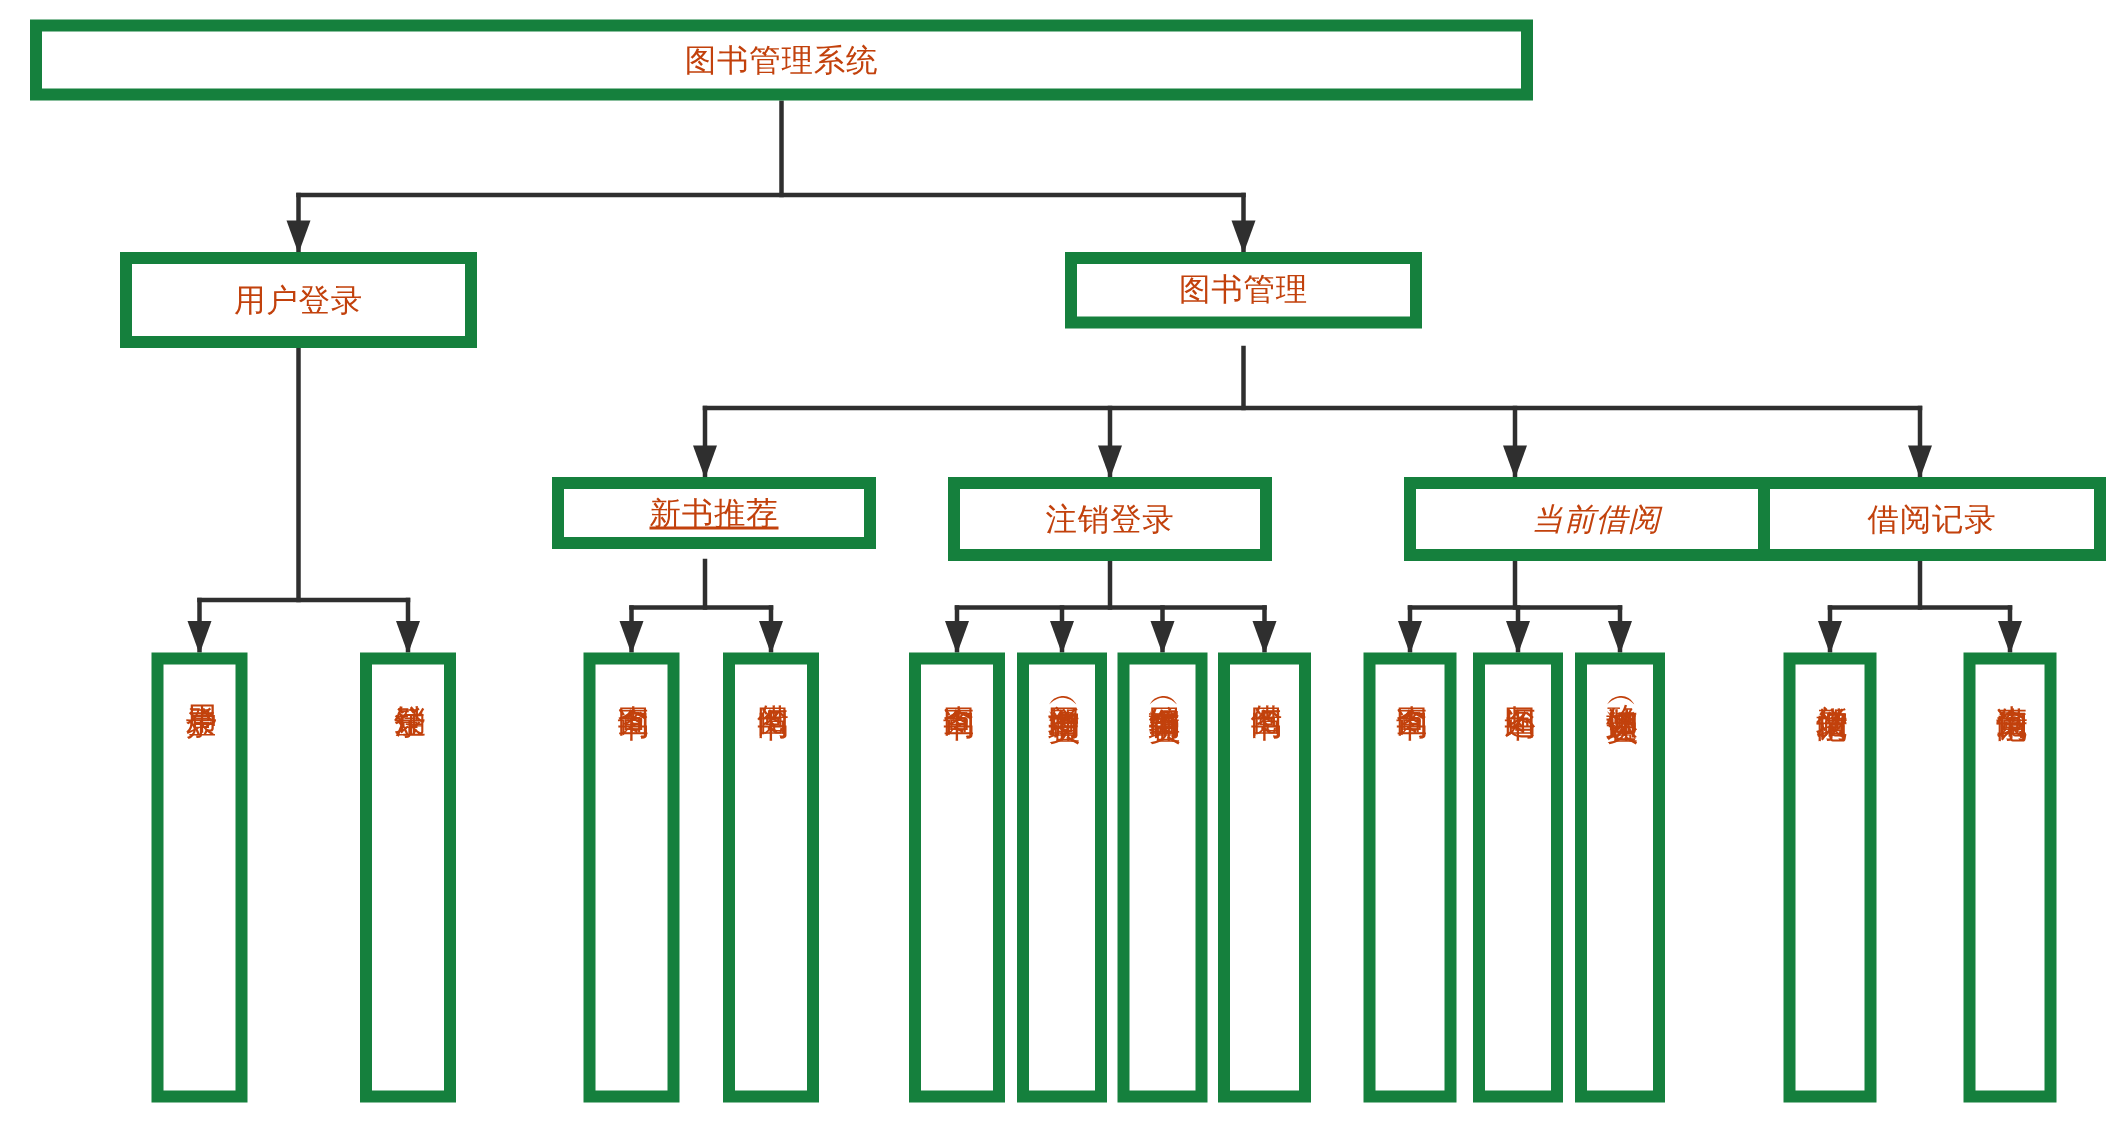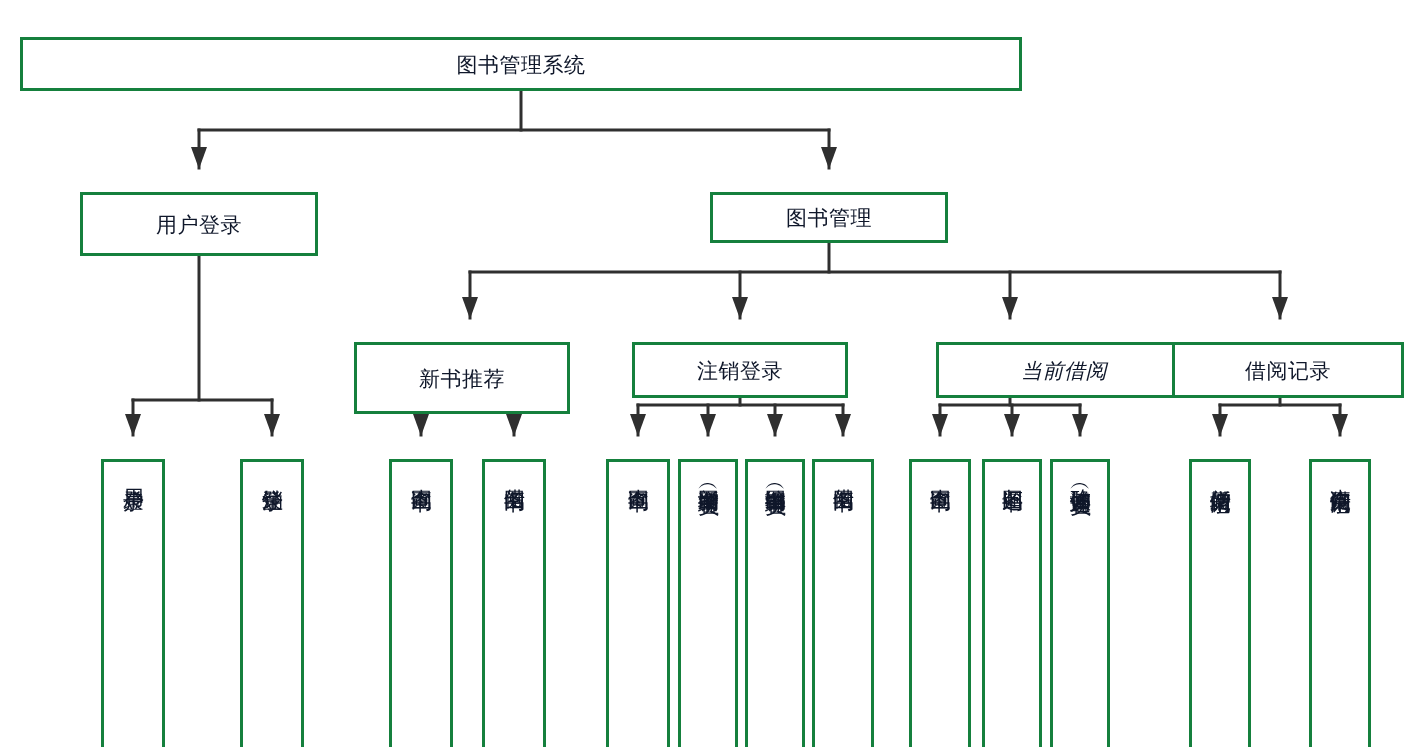--- a/index.html
+++ b/index.html
@@ -24,26 +24,25 @@
     position: absolute;
     left: 0;
     top: 0;
     width: 1405px;
     height: 747px;
   }
   .node-box {
     position: absolute;
     box-sizing: border-box;
     background: #ffffff;
-    border: 3px solid #15803d;
+    border: 8px solid #15803d;
     display: flex;
     align-items: center;
     justify-content: center;
-    color: #0f172a;
-    margin-top: 24px;
+    color: #c2410c;
   }
   .node-box.horizontal {
     font-size: 21px;
     letter-spacing: 0.5px;
   }
   .node-label-h {
     white-space: nowrap;
     line-height: 1;
   }
   .node-box.vertical {
@@ -138,21 +137,21 @@
   <div id="nodes-layer">
       <div class="node-box horizontal" style="left: 20px; top: 13px; width: 1002px; height: 54px;">
         <span class="node-label-h">图书管理系统</span>
       </div>
       <div class="node-box horizontal" style="left: 80px; top: 168px; width: 238px; height: 64px;">
         <span class="node-label-h">用户登录</span>
       </div>
       <div class="node-box horizontal" style="left: 710px; top: 168px; width: 238px; height: 51px;">
         <span class="node-label-h">图书管理</span>
       </div>
-      <div class="node-box horizontal" style="left: 354px; top: 318px; width: 216px; height: 72px;">
+      <div class="node-box horizontal" style="left: 368px; top: 318px; width: 216px; height: 48px; text-decoration: underline;">
         <span class="node-label-h">新书推荐</span>
       </div>
       <div class="node-box horizontal" style="left: 632px; top: 318px; width: 216px; height: 56px;">
         <span class="node-label-h">注销登录</span>
       </div>
       <div class="node-box horizontal" style="left: 936px; top: 318px; width: 256px; height: 56px; font-style: italic;">
         <span class="node-label-h">当前借阅</span>
       </div>
       <div class="node-box horizontal" style="left: 1172px; top: 318px; width: 232px; height: 56px;">
         <span class="node-label-h">借阅记录</span>

